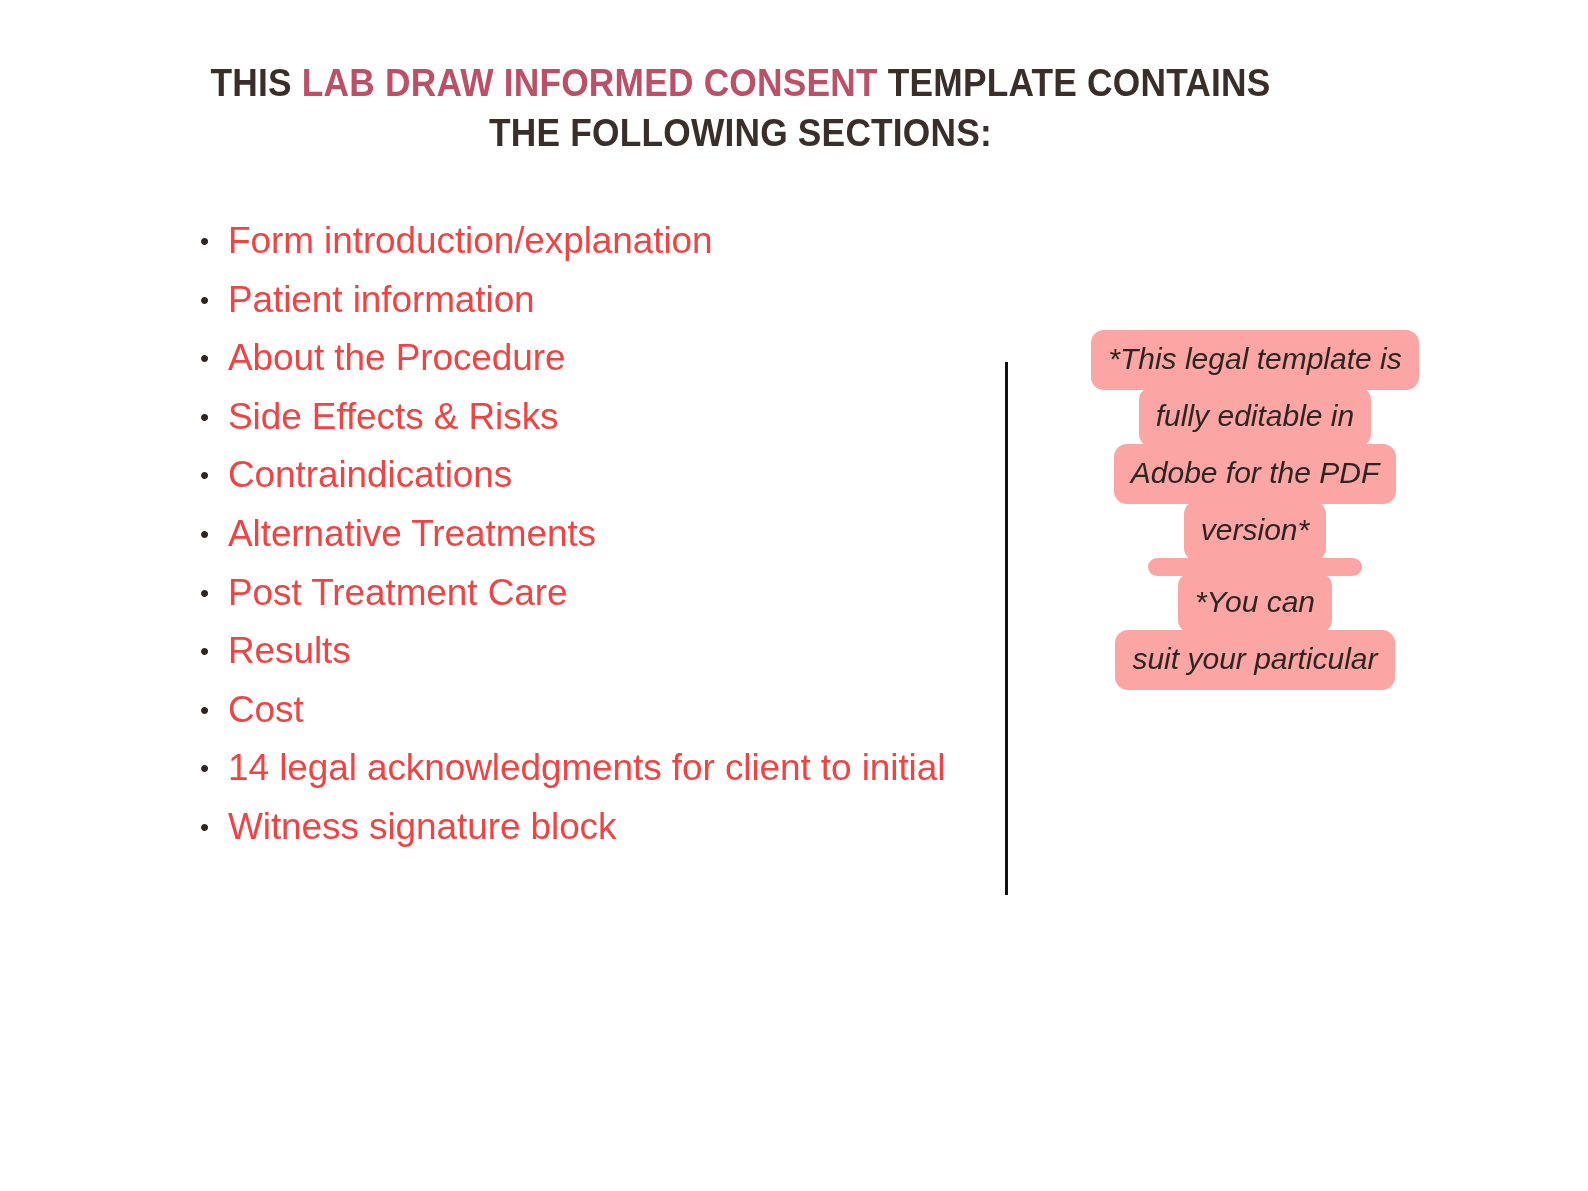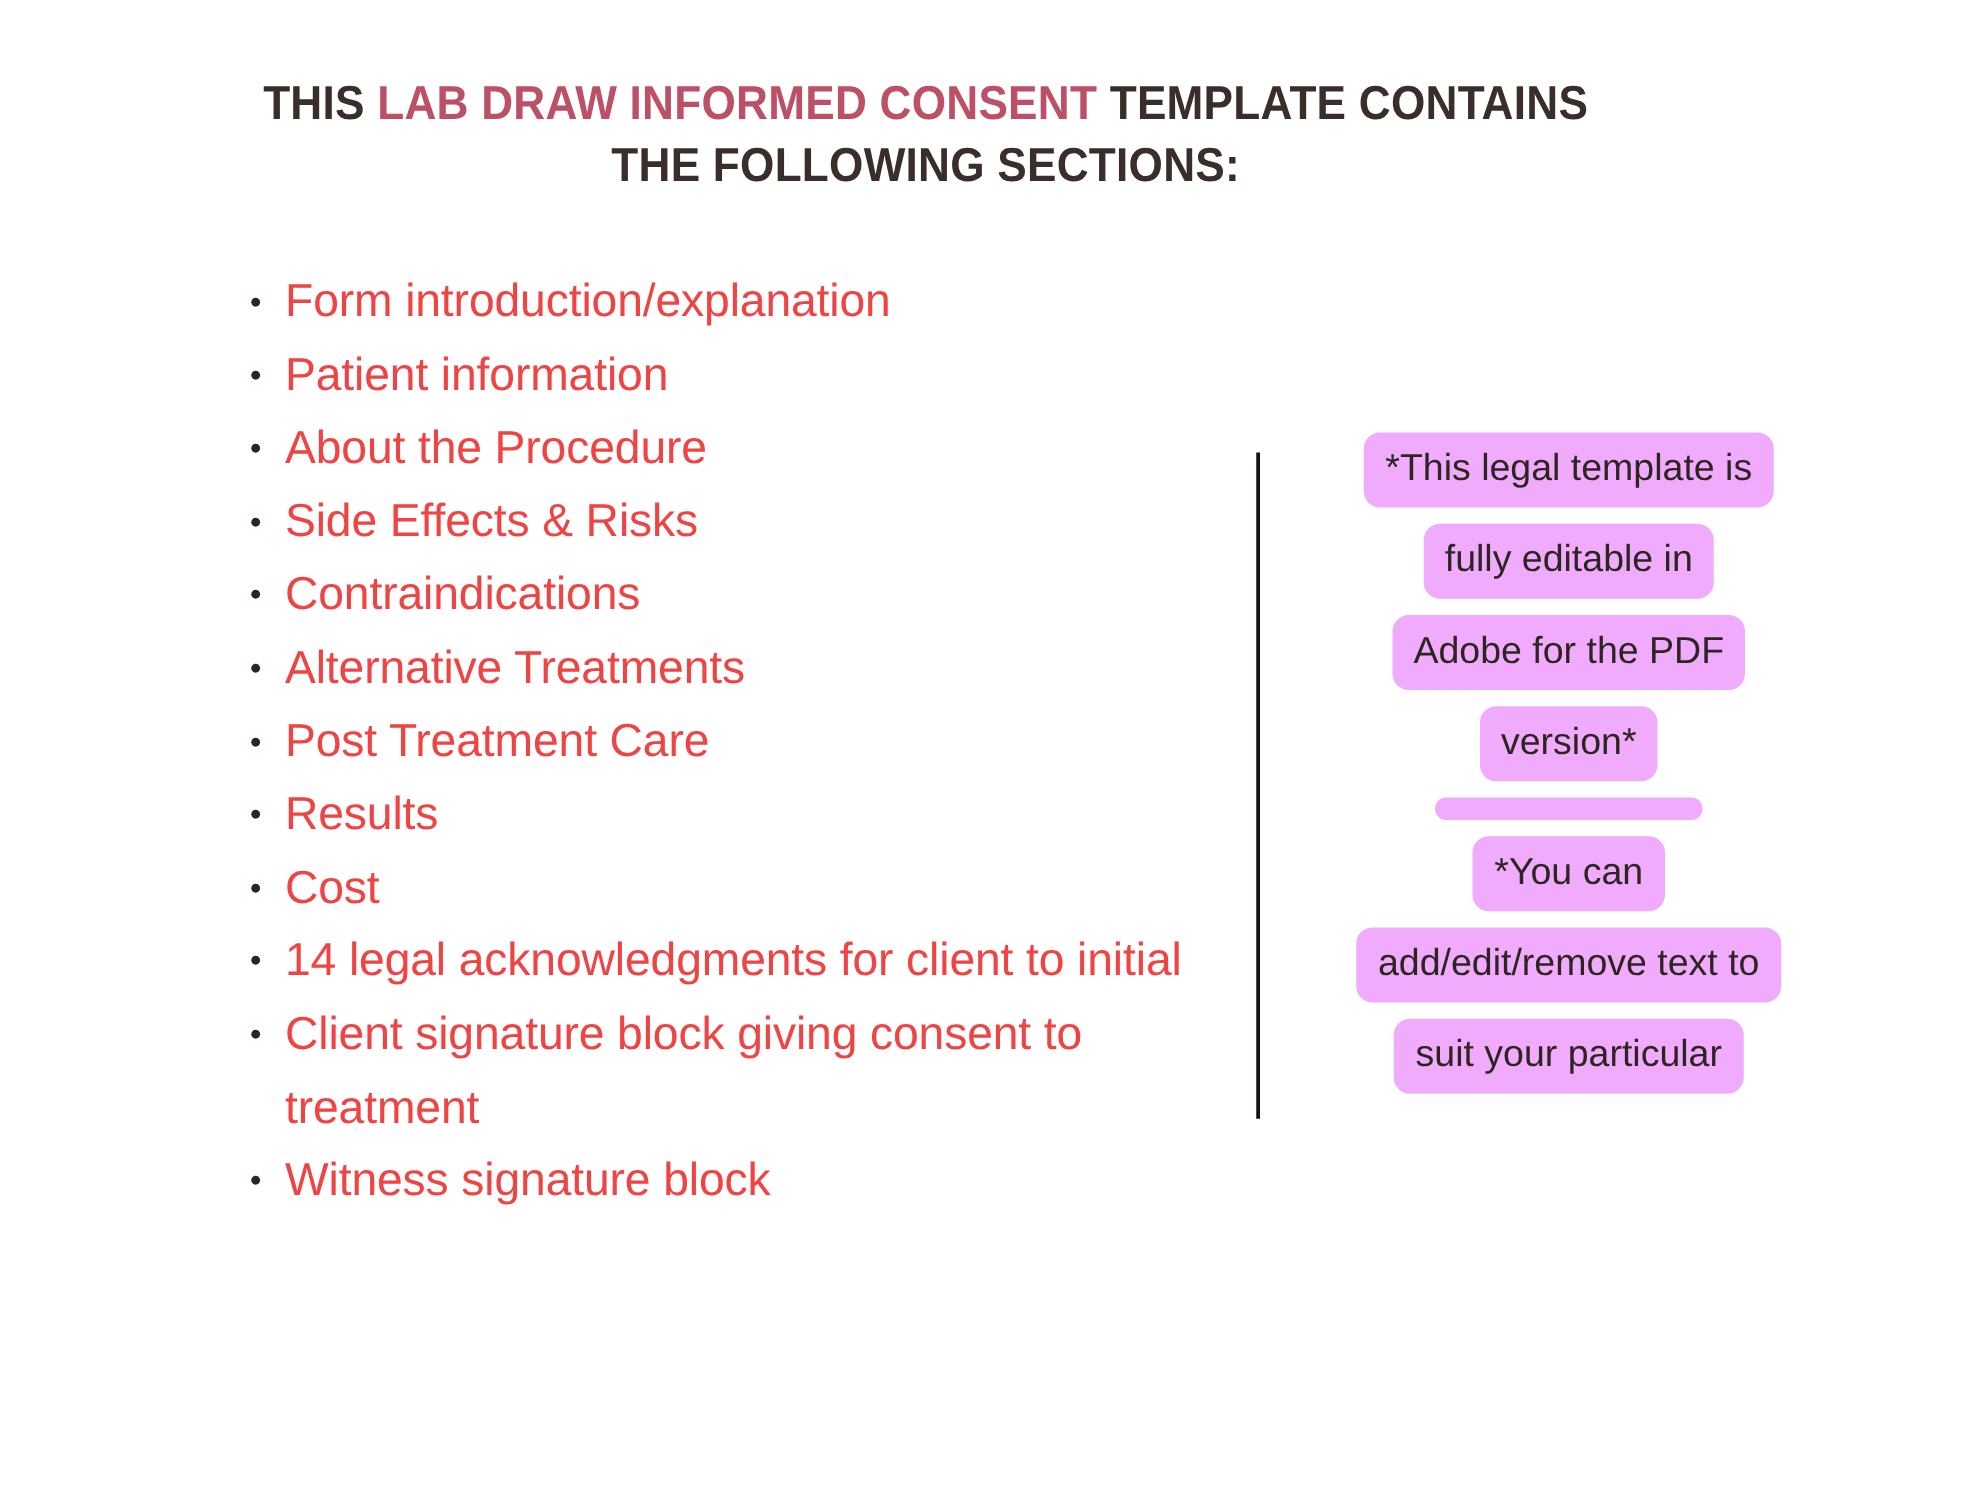--- a/index.html
+++ b/index.html
@@ -89,30 +89,31 @@
     position: absolute;
     left: 1040px;
     top: 330px;
     width: 430px;
     display: flex;
     flex-direction: column;
     align-items: center;
   }
   .callout-line {
     display: block;
-    background: #f0abfc;
+    background: #fca5a5;
     color: #2E2523;
     font-size: 30px;
     line-height: 1;
     padding: 14px 17px 16px 17px;
     border-radius: 13px;
     white-space: nowrap;
     text-align: center;
-    margin: 16px;
+    margin: 0;
     position: relative;
+    font-style: italic;
   }
   
   .callout-line + .callout-line {
     margin-top: -3px;
   }
   .callout-line.blank {
     padding-top: 9px;
     padding-bottom: 9px;
     min-width: 180px;
   }
@@ -131,30 +132,28 @@
     <li>Form introduction/explanation</li>
     <li>Patient information</li>
     <li>About the Procedure</li>
     <li>Side Effects &amp; Risks</li>
     <li>Contraindications</li>
     <li>Alternative Treatments</li>
     <li>Post Treatment Care</li>
     <li>Results</li>
     <li>Cost</li>
     <li>14 legal acknowledgments for client to initial</li>
-    <li>Client signature block giving consent to treatment</li>
     <li>Witness signature block</li>
   </ul>
 
   <div class="divider"></div>
 
   <div class="callout">
     <span class="callout-line">*This legal template is</span>
     <span class="callout-line">fully editable in</span>
     <span class="callout-line">Adobe for the PDF</span>
     <span class="callout-line">version*</span>
     <span class="callout-line blank"></span>
     <span class="callout-line">*You can</span>
-    <span class="callout-line">add/edit/remove text to</span>
     <span class="callout-line">suit your particular</span>
   </div>
 
 </div>
 
 </body></html>

